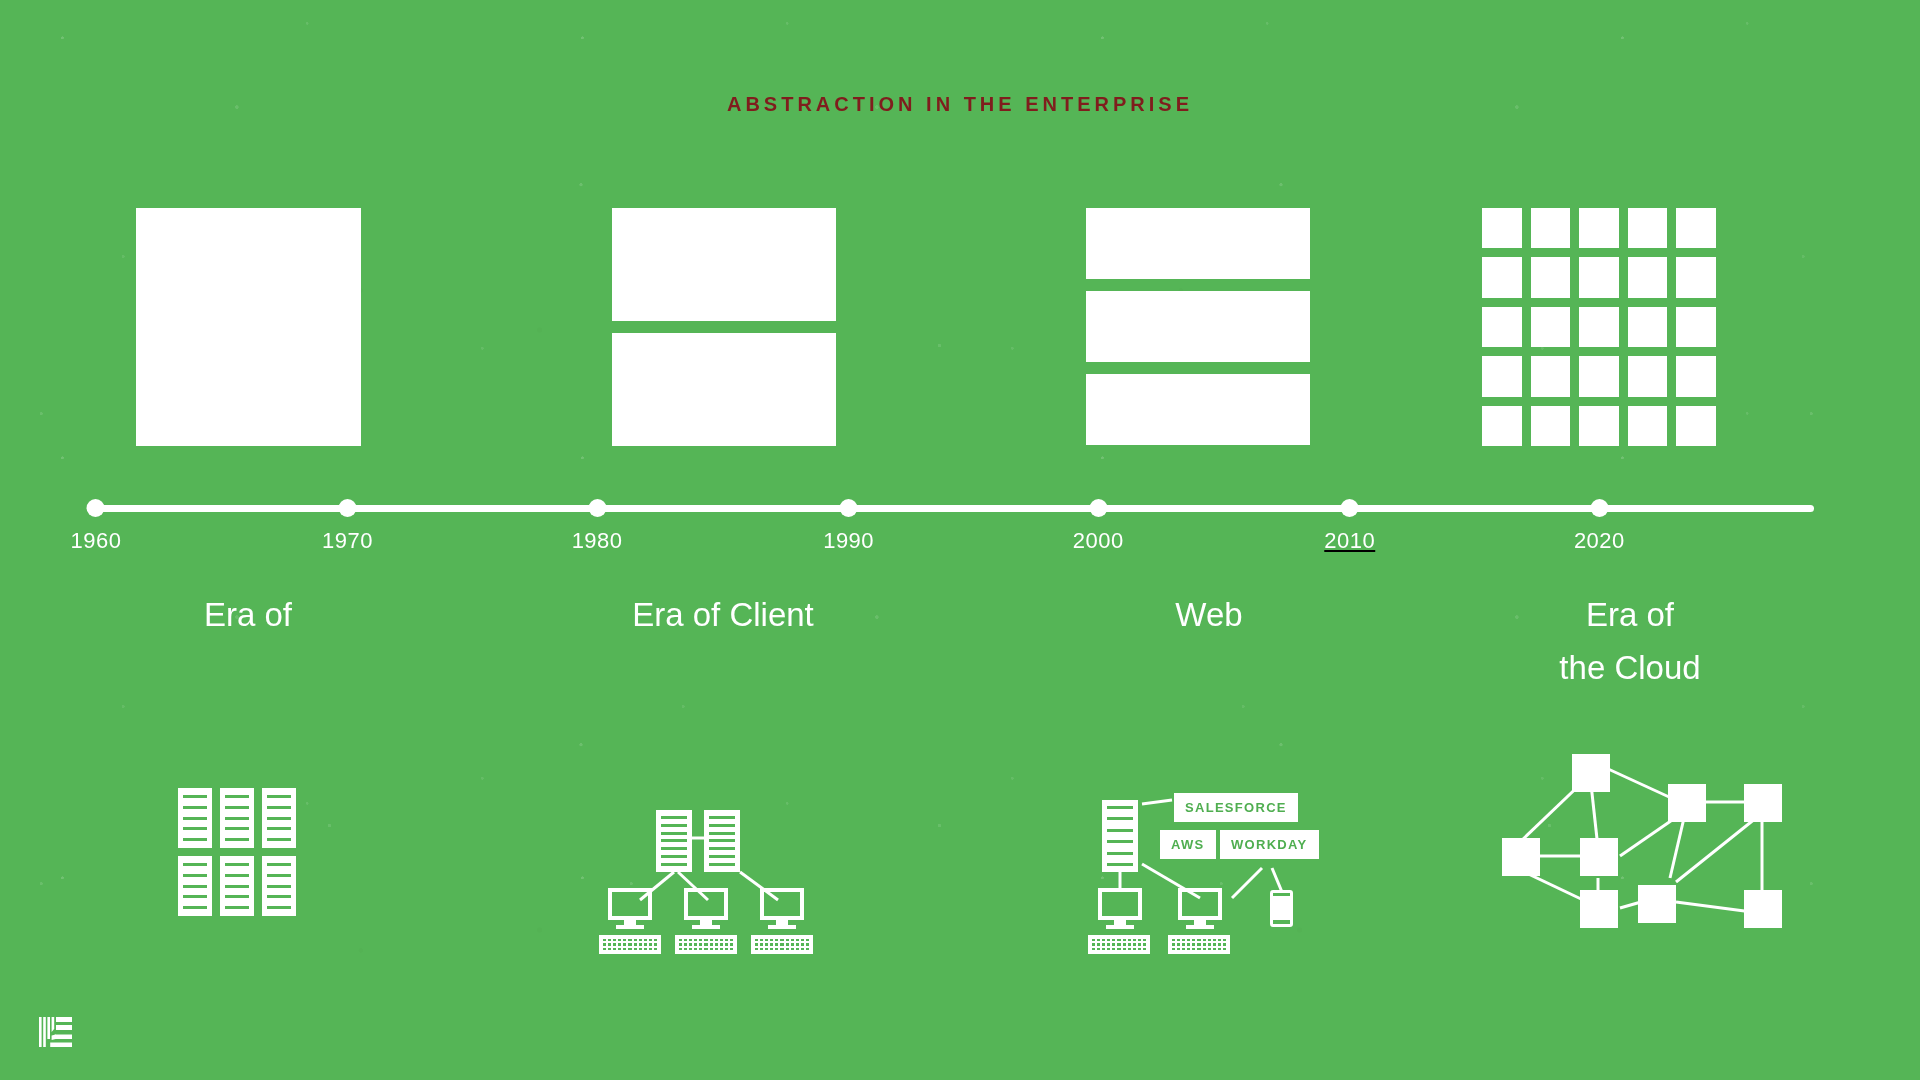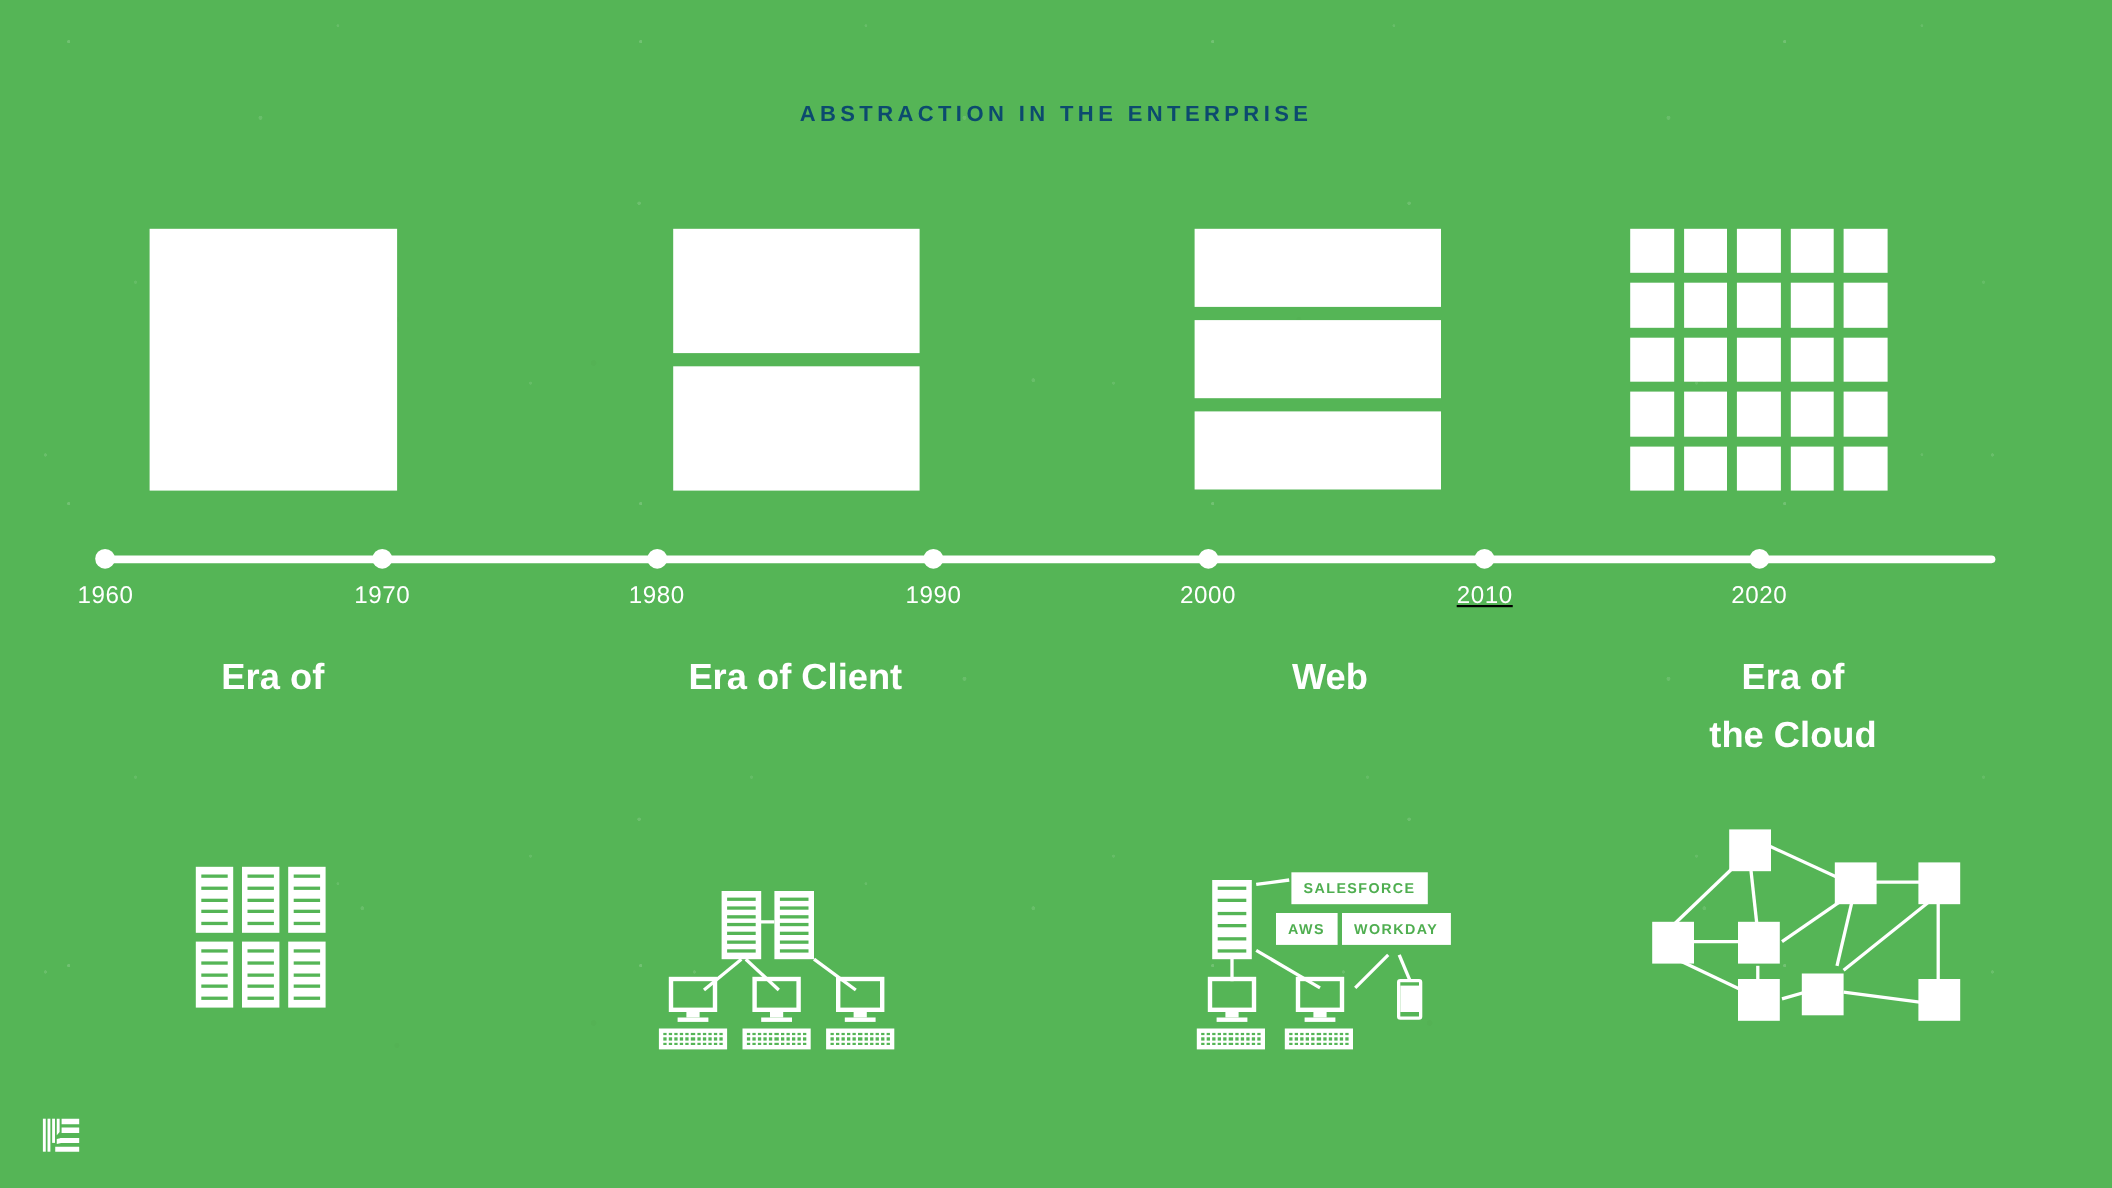--- a/index.html
+++ b/index.html
@@ -32,21 +32,21 @@
       radial-gradient(circle at 71% 55%, rgba(0,0,0,.04)      0 2.4px, transparent 3.0px);
     background-size: 520px 420px, 640px 510px, 480px 390px, 700px 560px,
                      560px 450px, 610px 480px, 530px 430px, 590px 470px,
                      820px 660px, 760px 600px;
   }
 
   
   #title {
     position: absolute; top: 93px; left: 0; width: 100%;
     text-align: center;
-    color: #0c4a6e;
+    color: #7f1d1d;
     font-size: 20px;
     font-weight: bold;
     letter-spacing: 4.0px;
     text-transform: uppercase;
   }
 
   
   .abs-col { position: absolute; top: 208px; }
   .abs-block { background: #ffffff; }
 
@@ -96,21 +96,21 @@
   }
 
   
   .era-label {
     position: absolute; top: 588px;
     width: 300px;
     text-align: center;
     color: #ffffff;
     font-size: 33px;
     line-height: 53px;
-    font-weight: 700;
+    font-weight: 400;
   }
   #era-0 { left: 98px; }
   #era-1 { left: 573px; }
   #era-2 { left: 1059px; }
   #era-3 { left: 1480px; }
 
   
   .illus { position: absolute; }
 
   

